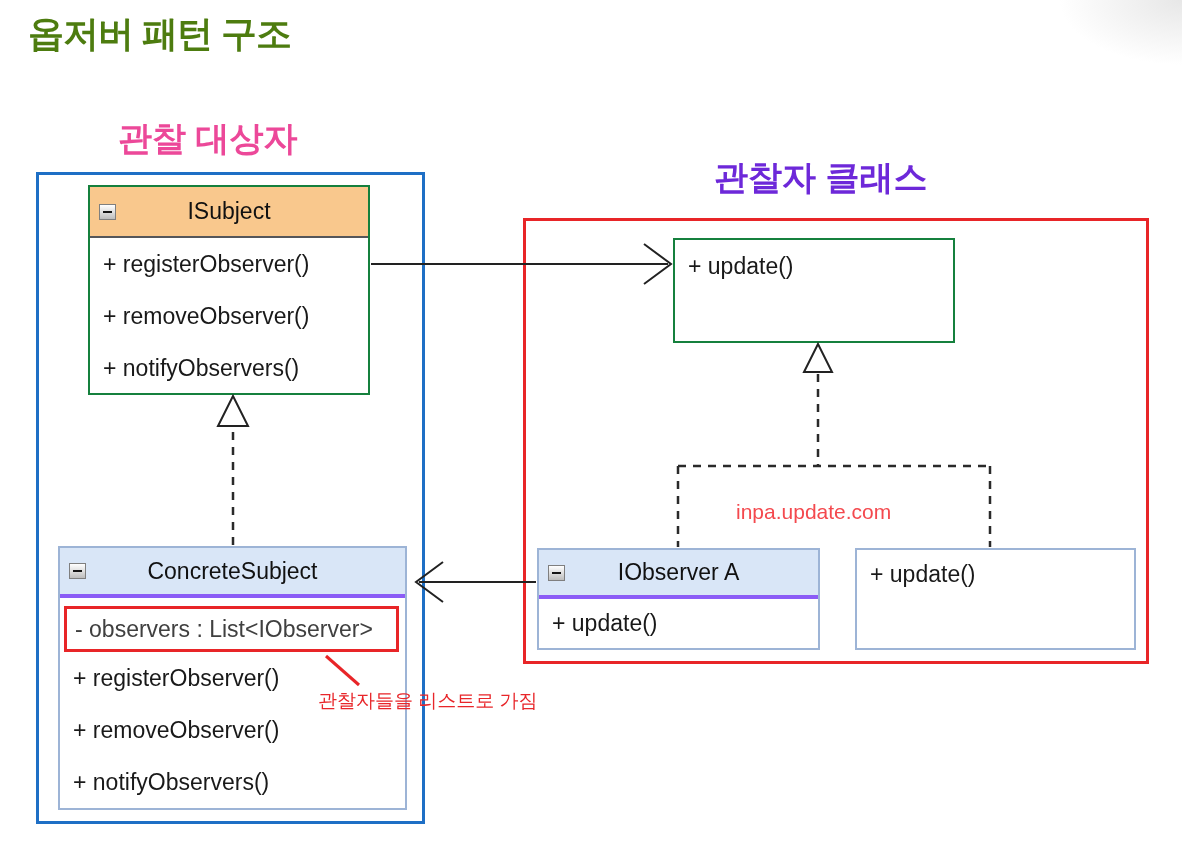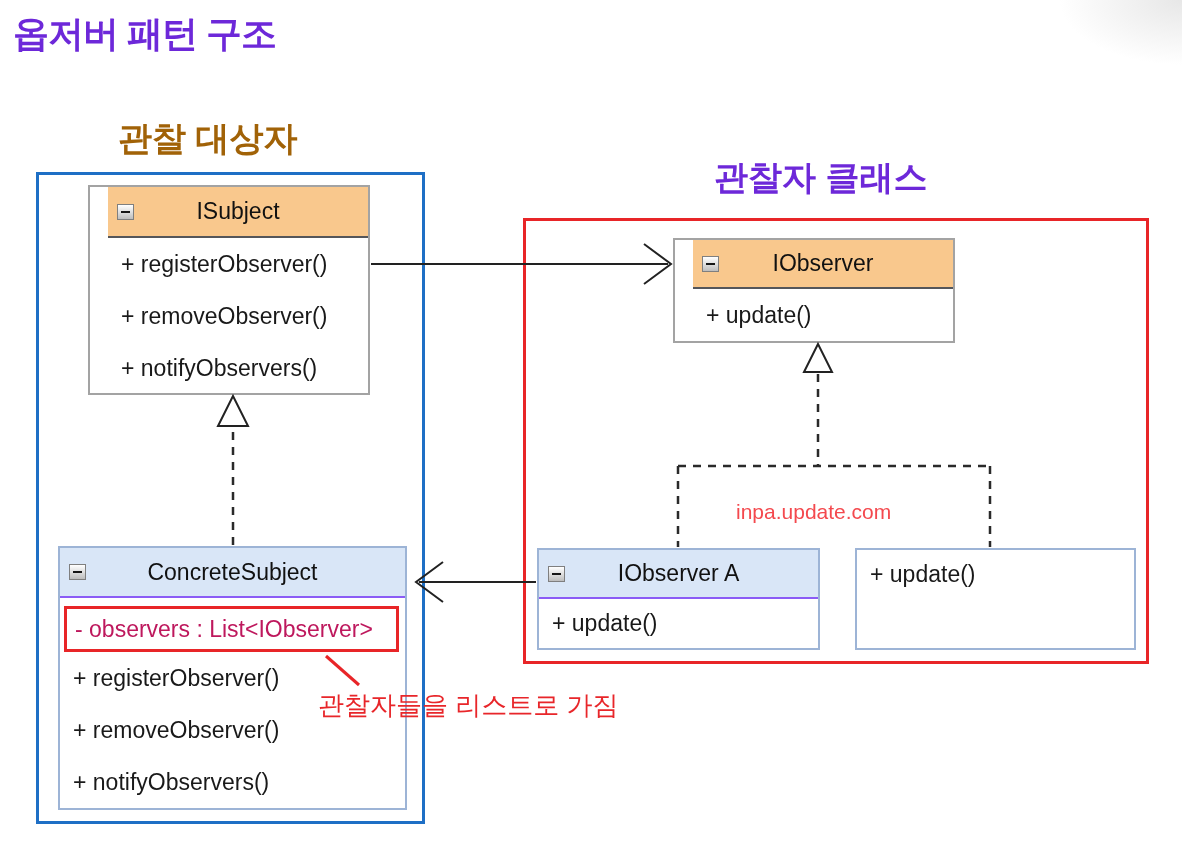--- a/index.html
+++ b/index.html
@@ -5,53 +5,53 @@
   html,body{margin:0;padding:0;background:#ffffff;}
   #canvas{
     position:relative;width:1182px;height:867px;background:#ffffff;overflow:hidden;
     font-family:"Liberation Sans","DejaVu Sans",sans-serif;color:#191919;
   }
   .corner-glow{
     position:absolute;top:0;right:0;width:180px;height:95px;
     background:radial-gradient(ellipse 170px 90px at 100% 0%, #e7e7e7 0%, rgba(231,231,231,0) 72%);
   }
   .page-title{
-    position:absolute;left:13px;top:10px;font-size:36px;font-weight:800;
-    color:#6d28d9;letter-spacing:-1px;
+    position:absolute;left:28px;top:10px;font-size:36px;font-weight:800;
+    color:#4d7c0f;letter-spacing:-1px;
   }
   .group-label{position:absolute;font-size:34px;font-weight:600;white-space:nowrap;}
-  .label-subject{left:118px;top:116px;color:#a16207;}
+  .label-subject{left:118px;top:116px;color:#ec4899;}
   .label-observer{left:714px;top:155px;color:#6d28d9;}
   .group-box{position:absolute;background:transparent;}
   .box-subject{left:36px;top:172px;width:383px;height:646px;border:3px solid #1e6fc5;}
   .box-observer{left:523px;top:218px;width:620px;height:440px;border:3px solid #e82528;}
   .uml-class{position:absolute;background:#ffffff;box-sizing:border-box;}
-  .uml-orange{border:2px solid #a3a3a3;padding-left:18px;}
+  .uml-orange{border:2px solid #15803d;}
   .uml-blue{border:2px solid #9db4d6;}
   .uml-header{position:relative;display:flex;align-items:center;justify-content:center;
     font-size:23px;color:#111111;box-sizing:border-box;}
   .hdr-orange{background:#f9c88d;border-bottom:2px solid #55565a;}
-  .hdr-blue{background:#d9e6f7;border-bottom:2px solid #8b5cf6;}
+  .hdr-blue{background:#d9e6f7;border-bottom:4px solid #8b5cf6;}
   .minus-icon{
     position:absolute;left:9px;top:50%;transform:translateY(-50%);
     width:17px;height:16px;box-sizing:border-box;border:1px solid #7f7f7f;
     background:linear-gradient(180deg,#ffffff 0%,#dcdcdc 55%,#bdbdbd 100%);
     display:flex;align-items:center;justify-content:center;
   }
   .minus-bar{display:block;width:9px;height:2px;background:#151515;}
   .uml-body{display:flex;flex-direction:column;box-sizing:border-box;}
   .uml-row{flex:1;display:flex;align-items:center;padding-left:13px;font-size:23px;
     color:#191919;white-space:nowrap;}
   .attr-highlight{
     position:absolute;left:4px;top:8px;width:335px;height:46px;box-sizing:border-box;
     border:3px solid #e82528;display:flex;align-items:center;padding-left:8px;
-    font-size:23px;color:#be185d;white-space:nowrap;background:transparent;
+    font-size:23px;color:#404040;white-space:nowrap;background:transparent;
   }
   .watermark{position:absolute;left:736px;top:500px;font-size:21px;color:#f4494e;white-space:nowrap;}
-  .note-text{position:absolute;left:318px;top:688px;font-size:26px;color:#e8262a;
+  .note-text{position:absolute;left:318px;top:688px;font-size:19px;color:#e8262a;
     white-space:nowrap;z-index:6;}
   #connector-layer{position:absolute;left:0;top:0;z-index:4;pointer-events:none;}
 </style>
 </head>
 <body>
 
 <div id="canvas">
 
   <div class="corner-glow"></div>
 
@@ -71,26 +71,20 @@
       <span>ISubject</span>
     </div>
     <div class="uml-body" style="height:157px;">
       <div class="uml-row">+ registerObserver()</div>
       <div class="uml-row">+ removeObserver()</div>
       <div class="uml-row">+ notifyObservers()</div>
     </div>
   </div>
 
   <div class="uml-class uml-orange" style="left:673px;top:238px;width:282px;height:105px;">
-    <div class="uml-header hdr-orange" style="height:49px;">
-      <span class="minus-icon">
-          <i class="minus-bar"></i>
-        </span>
-      <span>IObserver</span>
-    </div>
     <div class="uml-body" style="height:52px;">
       <div class="uml-row">+ update()</div>
     </div>
   </div>
 
   <div class="uml-class uml-blue" style="left:58px;top:546px;width:349px;height:264px;">
     <div class="uml-header hdr-blue" style="height:50px;">
       <span class="minus-icon">
           <i class="minus-bar"></i>
         </span>

